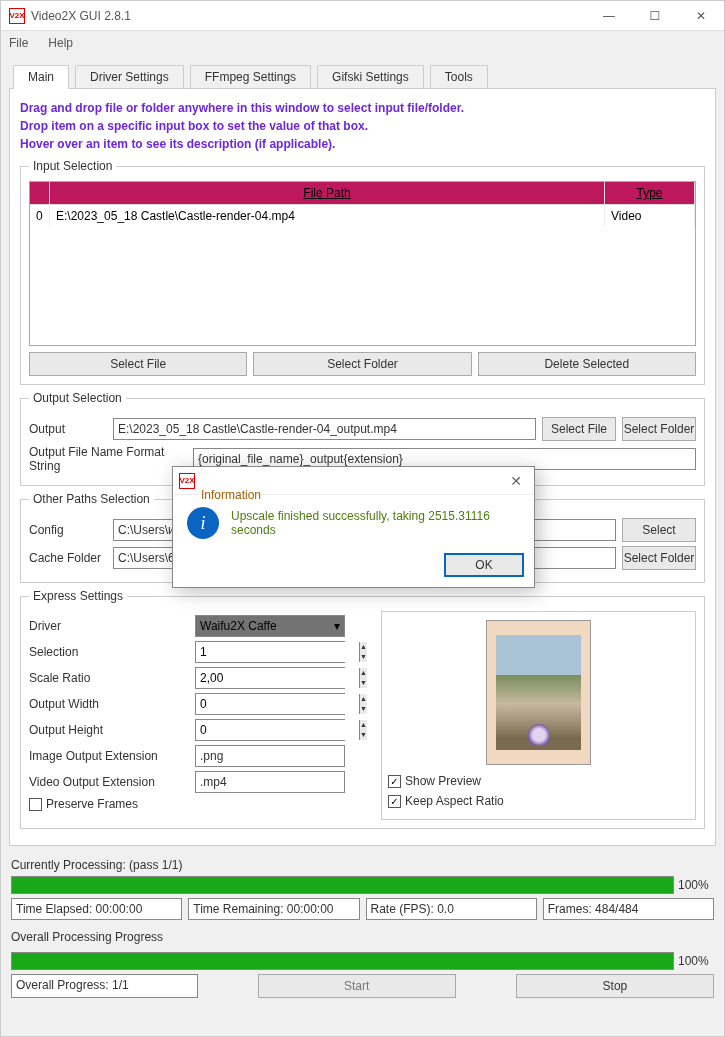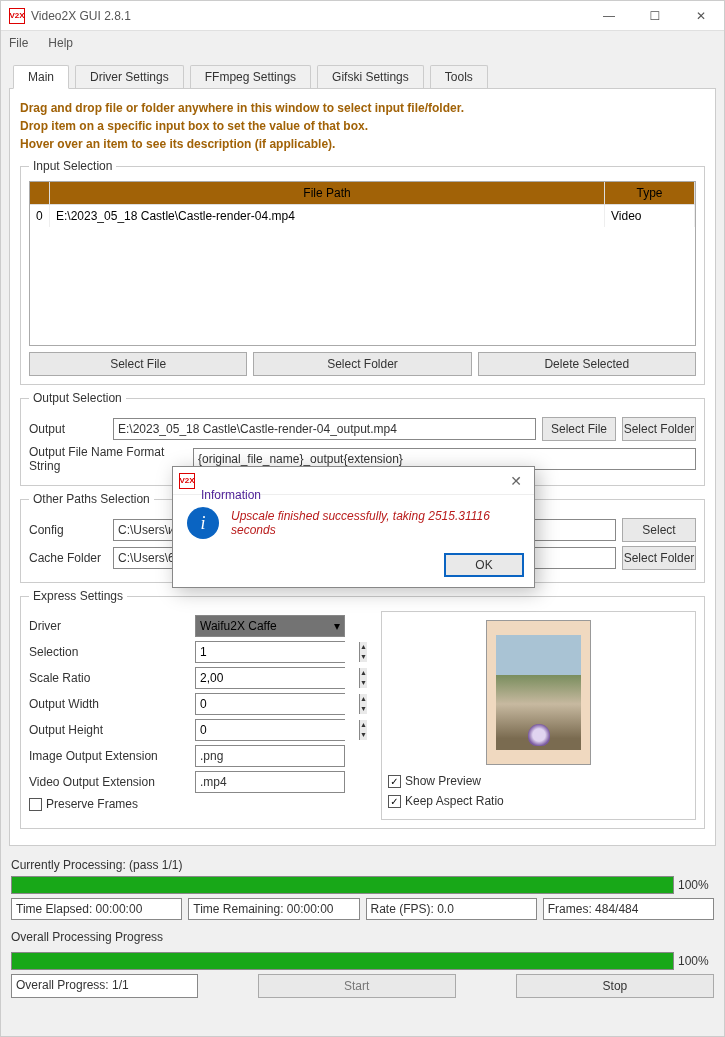--- a/index.html
+++ b/index.html
@@ -9,25 +9,25 @@
 .app-icon { width: 16px; height: 16px; background: #fff; border: 1px solid #d00; color: #d00; font-size: 8px; font-weight: bold; display: flex; align-items: center; justify-content: center; margin-right: 6px; }
 .titlebar-text { flex: 1; color: #555; }
 .win-controls { display: flex; }
 .win-btn { width: 46px; height: 30px; display: flex; align-items: center; justify-content: center; color: #555; }
 .menubar { height: 24px; background: #f0f0f0; display: flex; align-items: center; padding-left: 4px; gap: 12px; color: #555; }
 .menubar span { padding: 2px 4px; }
 .tabs { display: flex; padding: 10px 8px 0 12px; gap: 6px; }
 .tab { padding: 4px 14px; border: 1px solid #ccc; border-bottom: none; background: #f0f0f0; border-radius: 2px 2px 0 0; color: #333; }
 .tab.active { background: #fff; border-bottom: 1px solid #fff; position: relative; z-index: 2; }
 .tabpanel { border: 1px solid #ccc; margin: -1px 8px 8px 8px; background: #fff; padding: 10px 10px 10px 10px; position: relative; z-index: 1; }
-.instructions { font-weight: bold; color: #a16207; line-height: 1.5; margin-bottom: 6px; }
+.instructions { font-weight: bold; color: #6d28d9; line-height: 1.5; margin-bottom: 6px; }
 fieldset { border: 1px solid #ccc; margin: 6px 0; padding: 8px; position: relative; }
 fieldset > legend { padding: 0 4px; color: #333; }
 .file-table { border: 1px solid #aaa; background: #fff; }
-.file-table-hdr { display: flex; background: #a16207; border-bottom: 1px solid #ddd; }
+.file-table-hdr { display: flex; background: #be185d; border-bottom: 1px solid #ddd; text-decoration: underline; }
 .file-table-hdr div { padding: 4px 6px; border-right: 1px solid #ddd; text-align: center; }
 .file-table-body { height: 140px; overflow: auto; background: #fff; }
 .file-row { display: flex; }
 .file-row div { padding: 4px 6px; border-right: 1px solid #eee; }
 .col-idx { width: 20px; }
 .col-path { flex: 1; }
 .col-type { width: 90px; }
 .btnrow { display: flex; gap: 6px; margin-top: 6px; }
 .btn { flex: 1; padding: 4px 0; background: #e9e9e9; border: 1px solid #aaa; text-align: center; color: #333; cursor: default; }
 .btn.fix { flex: none; width: 74px; }
@@ -60,25 +60,25 @@
 .stat { flex: 1; border: 1px solid #888; background: #fff; padding: 3px 4px; color: #333; }
 .stat.last { }
 .btm-row { display: flex; gap: 14px; margin: 4px 0 8px 0; }
 .btm-row .stat { flex: 0.9; }
 .btm-row .bigbtn { flex: 1; padding: 4px 0; background: #e9e9e9; border: 1px solid #aaa; text-align: center; color: #777; margin-left: 46px; }
 .btm-row .bigbtn.enabled { color: #333; }
 
 
 .overlay-dialog { position: absolute; left: 172px; top: 466px; width: 363px; background: #fff; border: 1px solid #888; box-shadow: 4px 4px 18px rgba(0,0,0,.25); z-index: 100; }
 .dlg-title { height: 28px; display: flex; align-items: center; padding: 0 6px; background: #fff; border-bottom: 1px solid #eee; }
-.dlg-title .t { flex: 1; color: #4c1d95; margin-top: 28px; }
+.dlg-title .t { flex: 1; color: #a16207; margin-top: 28px; }
 .dlg-title .x { width: 24px; text-align: center; color: #666; font-size: 14px; }
 .dlg-body { display: flex; align-items: flex-start; padding: 12px 14px 8px 14px; gap: 12px; }
 .info-icon { width: 32px; height: 32px; border-radius: 50%; background: #0a64c2; color: #fff; display: flex; align-items: center; justify-content: center; font-size: 18px; font-family: Georgia, serif; font-style: italic; }
-.dlg-msg { flex: 1; color: #b91c1c; padding-top: 2px; font-style: italic; }
+.dlg-msg { flex: 1; color: #4d7c0f; padding-top: 2px; }
 .dlg-btns { display: flex; justify-content: flex-end; padding: 6px 10px 10px 10px; }
 .ok-btn { width: 80px; padding: 3px 0; border: 2px solid #0a64c2; background: #e9e9e9; text-align: center; color: #333; }
 </style>
 </head>
 <body>
 
 <div class="window">
 
   <div class="titlebar">
     <div class="app-icon">V2X</div>

